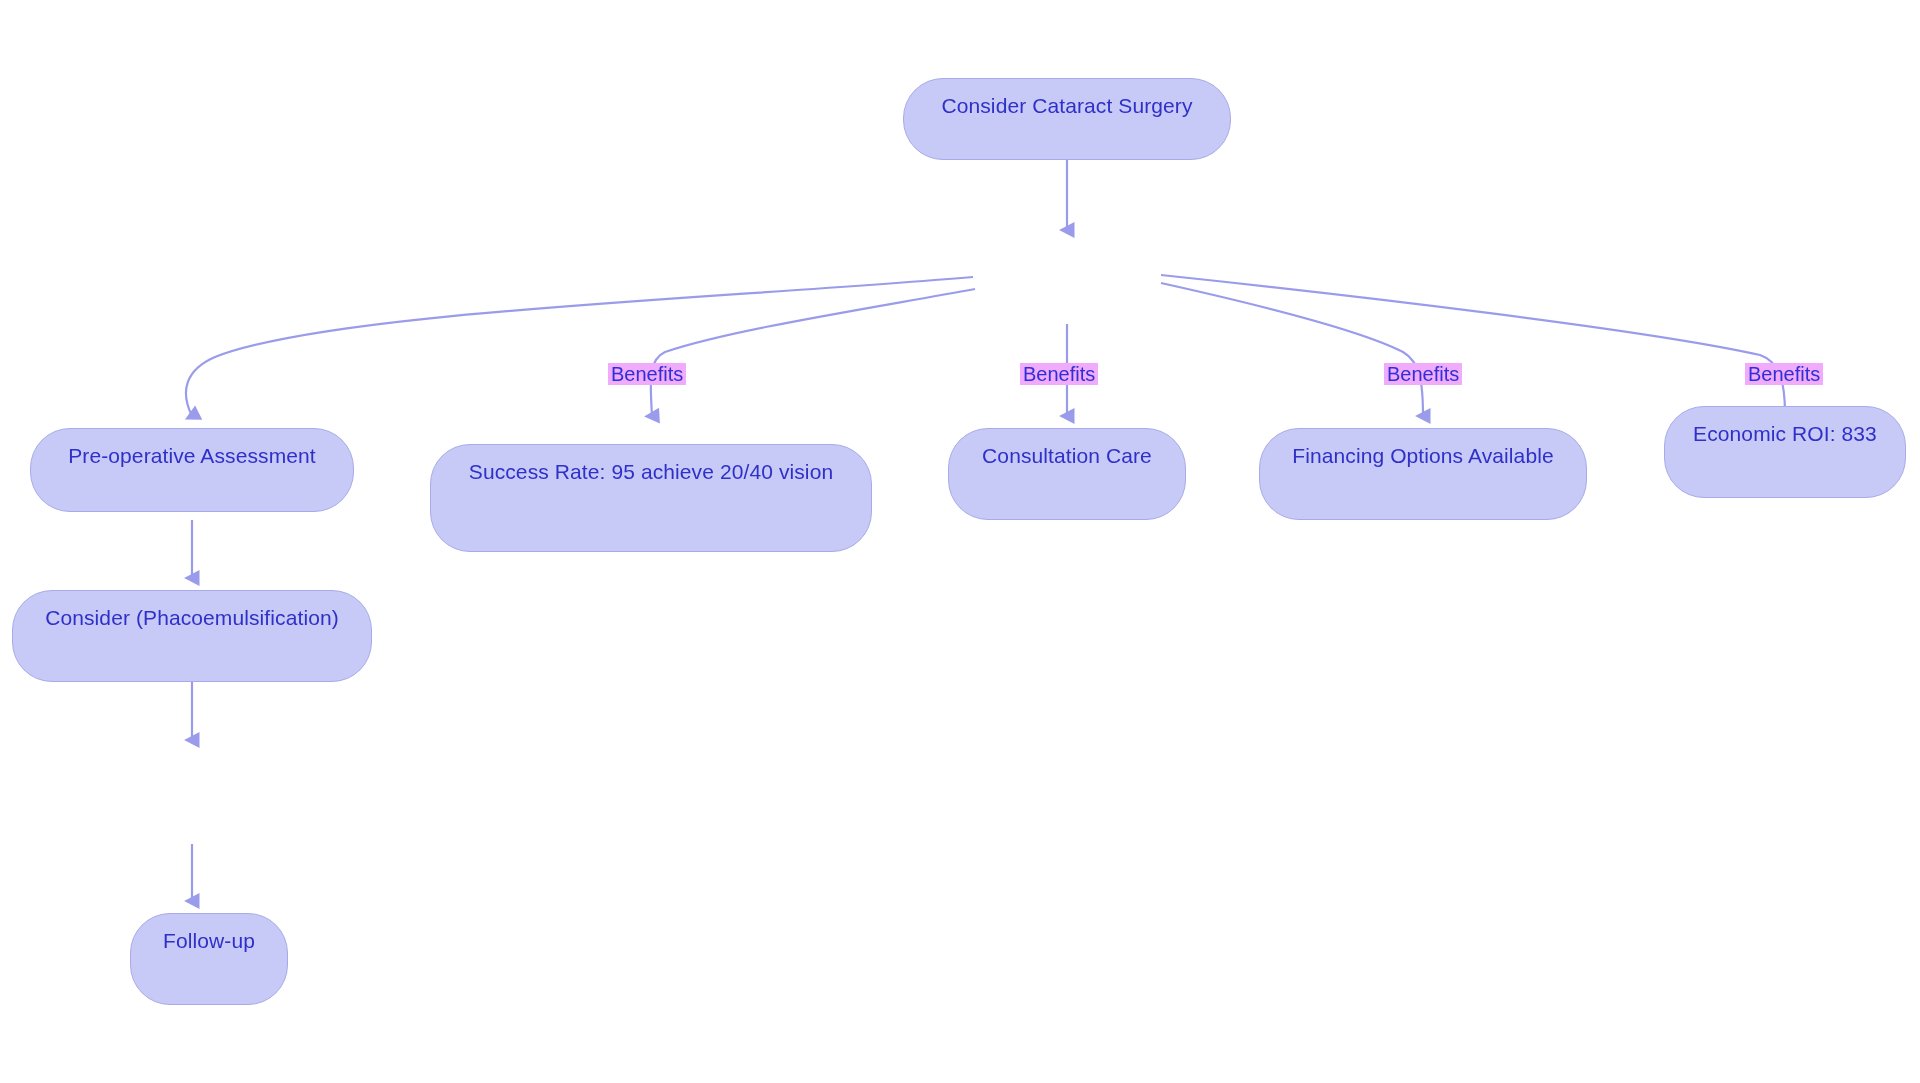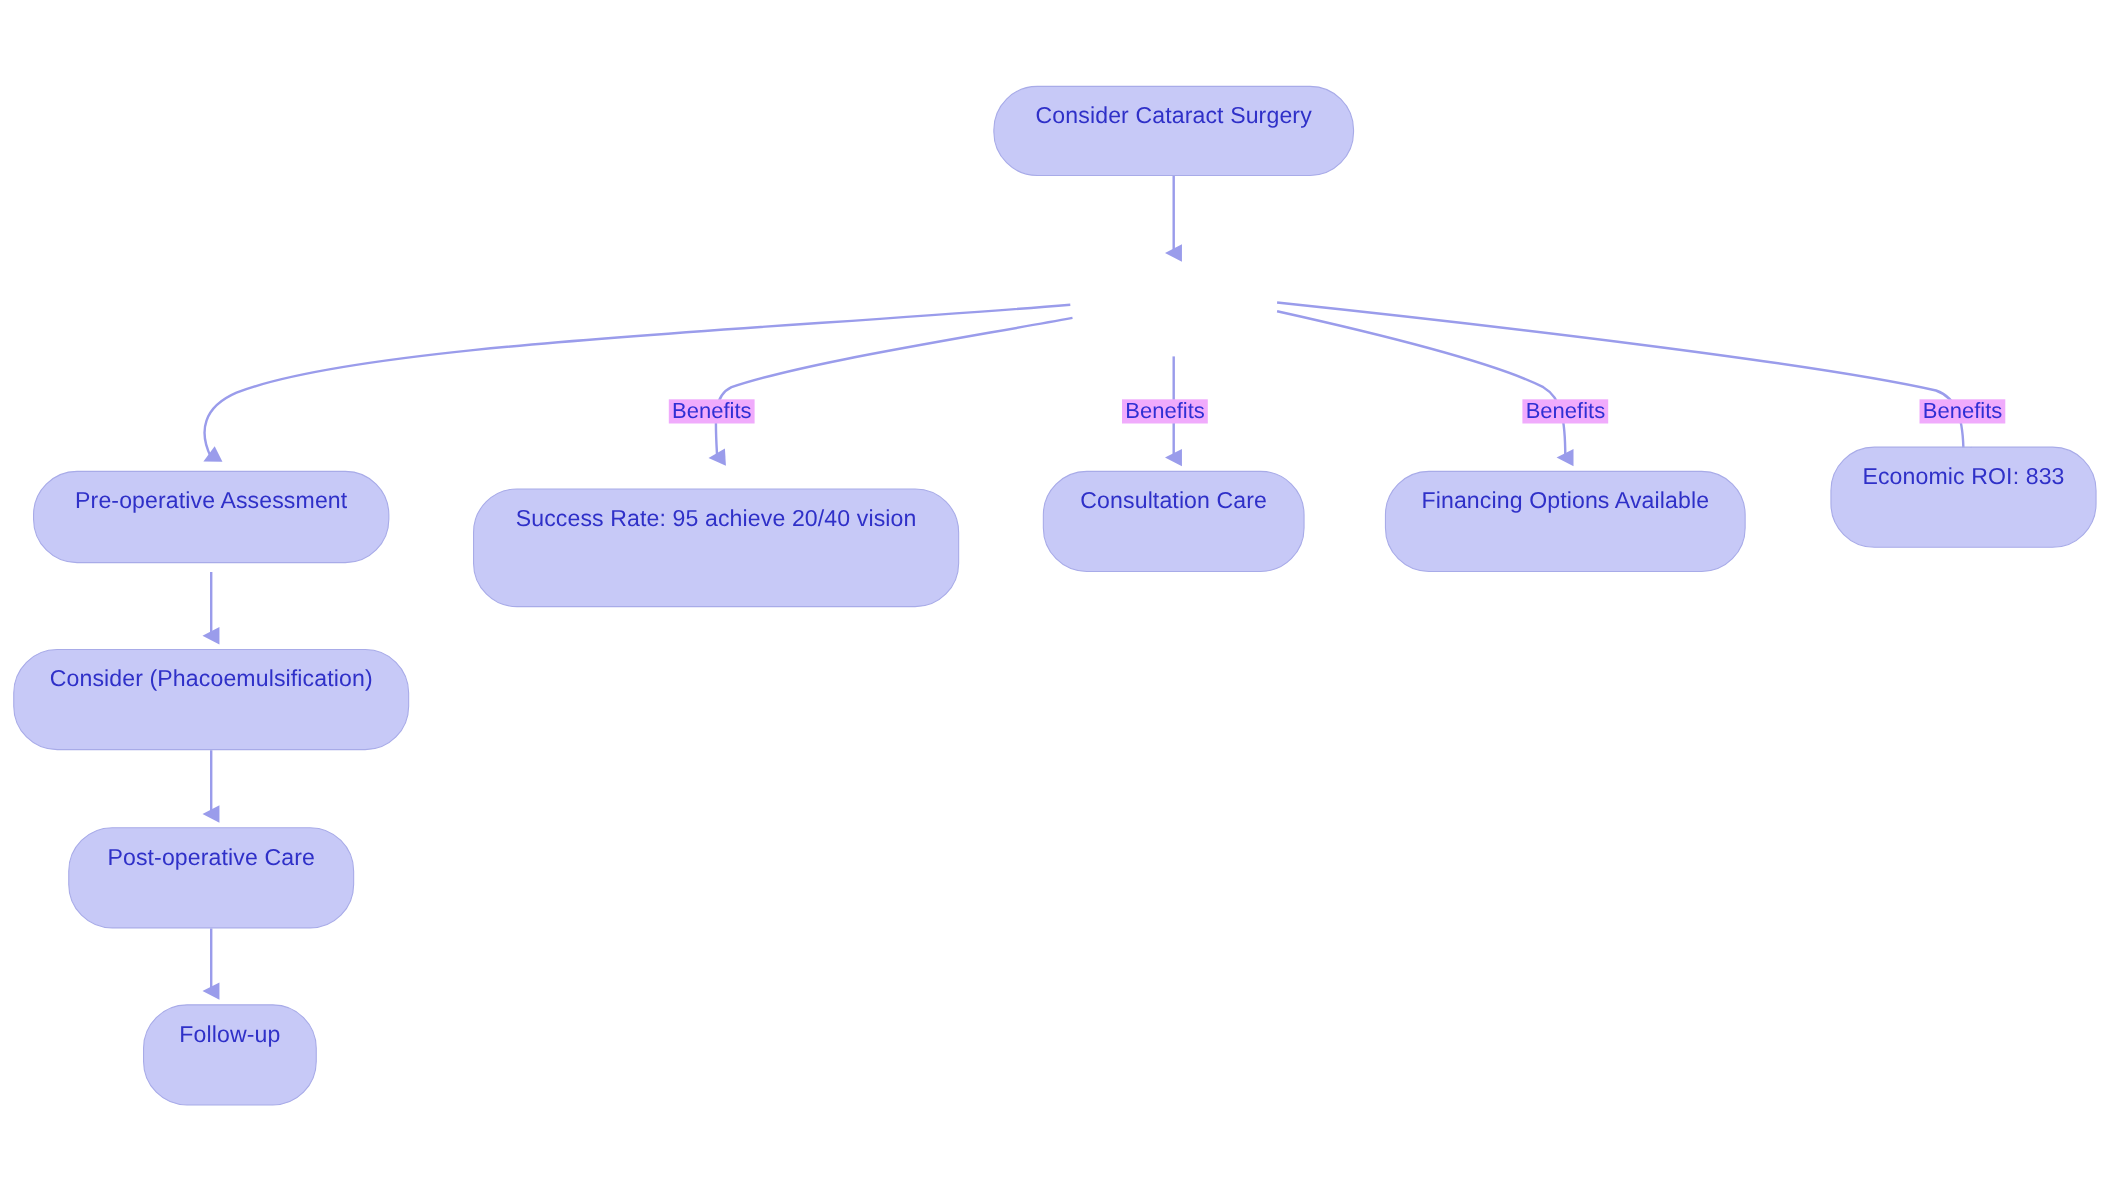--- a/index.html
+++ b/index.html
@@ -109,23 +109,20 @@
   </div>
 
   <div class="node" style="left:1664px; top:406px; width:242px; height:92px;">
     <span>Economic ROI: 833</span>
   </div>
 
   <div class="node" style="left:12px; top:590px; width:360px; height:92px;">
     <span>Consider (Phacoemulsification)</span>
   </div>
 
-  <div class="node" style="left:62px; top:752px; width:260px; height:92px;">
-    <span>Post-operative Care</span>
-  </div>
 
   <div class="node" style="left:130px; top:913px; width:158px; height:92px;">
     <span>Follow-up</span>
   </div>
 
   <div class="edge-label" style="left:608px; top:363px;">Benefits</div>
 
   <div class="edge-label" style="left:1020px; top:363px;">Benefits</div>
 
   <div class="edge-label" style="left:1384px; top:363px;">Benefits</div>

